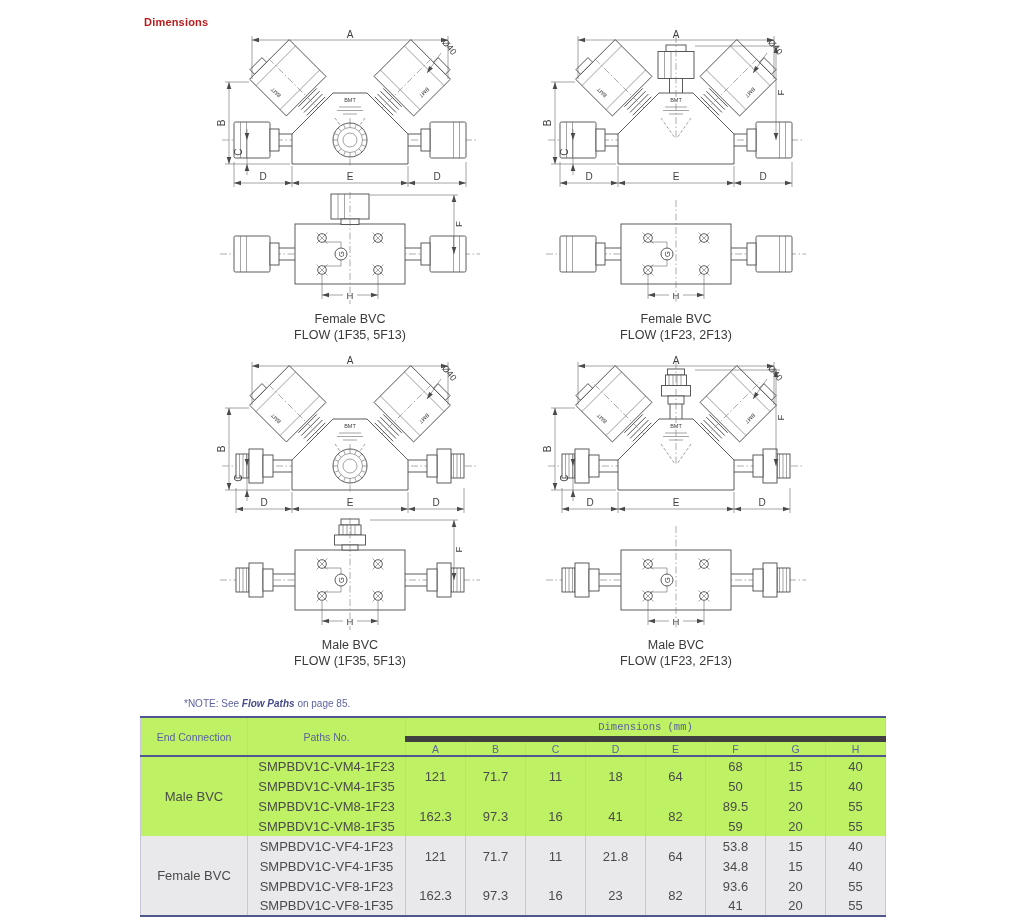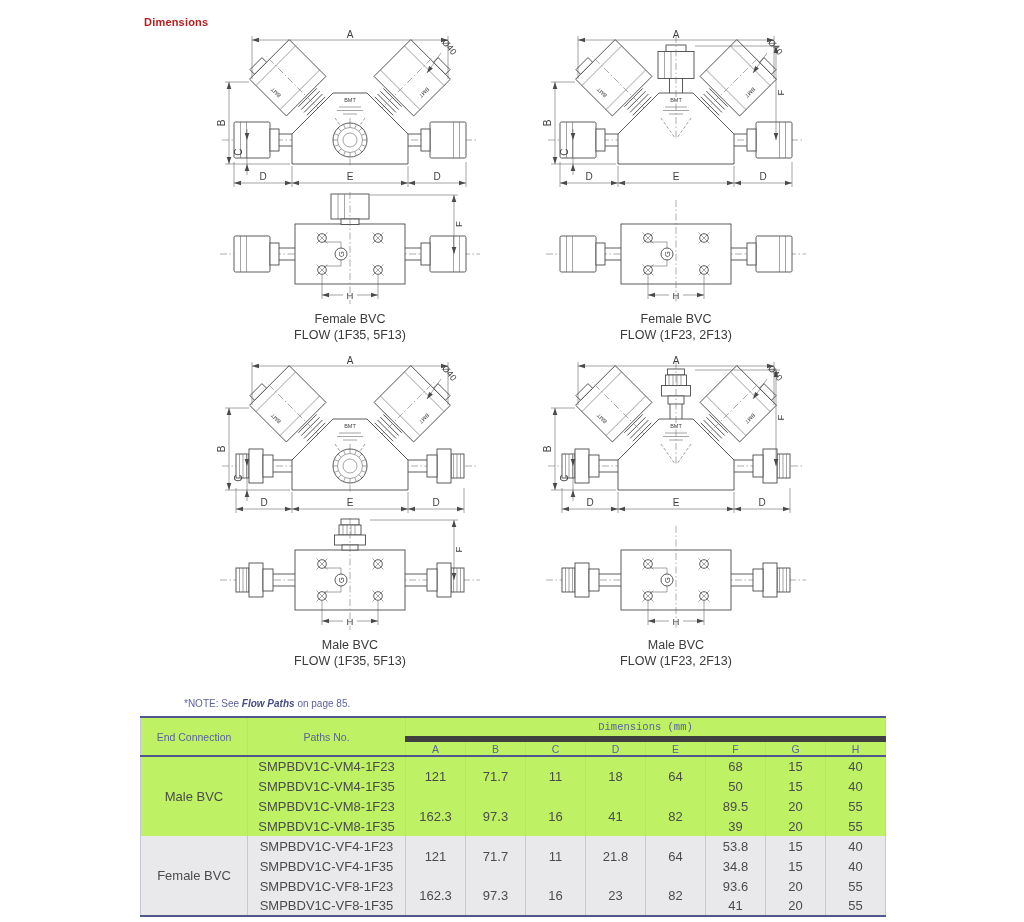--- a/index.html
+++ b/index.html
@@ -756,21 +756,21 @@
         <td rowspan="2">97.3</td>
         <td rowspan="2">16</td>
         <td rowspan="2">41</td>
         <td rowspan="2">82</td>
         <td>89.5</td>
         <td>20</td>
         <td>55</td>
       </tr>
       <tr>
         <td>SMPBDV1C-VM8-1F35</td>
-        <td>39</td>
+        <td>59</td>
         <td>20</td>
         <td>55</td>
       </tr>
       <tr class="sec-female">
         <td rowspan="4">Female BVC</td>
         <td>SMPBDV1C-VF4-1F23</td>
         <td rowspan="2">121</td>
         <td rowspan="2">71.7</td>
         <td rowspan="2">11</td>
         <td rowspan="2">21.8</td>

